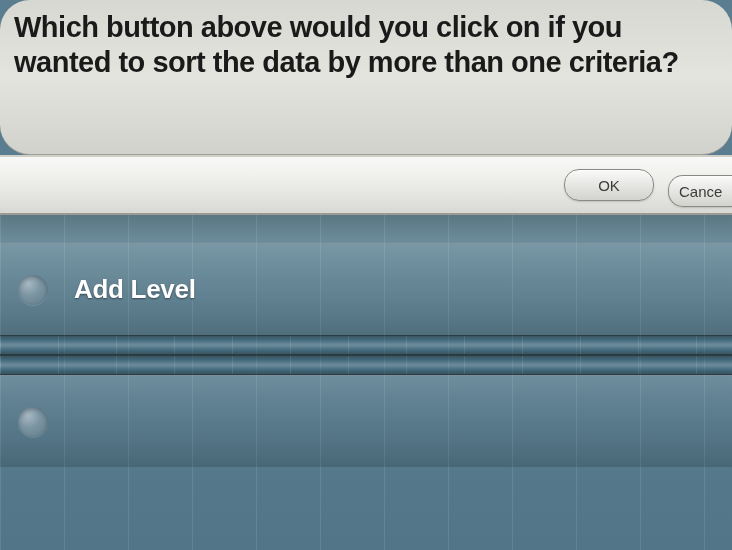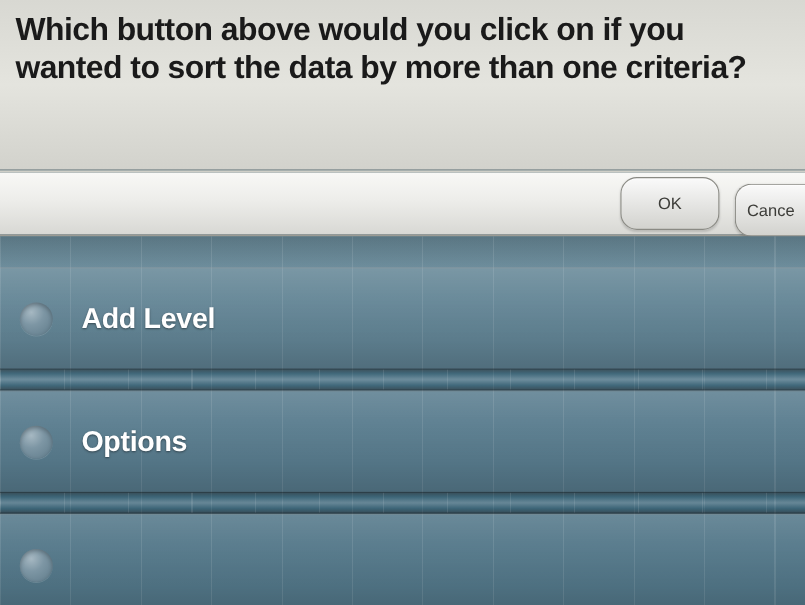--- a/index.html
+++ b/index.html
@@ -8,20 +8,21 @@
       height: 550px;
       font-family: Arial, Helvetica, sans-serif;
       overflow: hidden;
       background: #5a7d8f;
     }
     .question-panel {
       background: linear-gradient(180deg, #d8d8d2 0%, #e4e4de 50%, #d2d2cc 100%);
       padding: 10px 14px 0 14px;
       height: 155px;
       border-bottom: 1px solid #a0a09a;
+      border-radius: 30px;
     }
     .question-text {
       font-size: 29px;
       font-weight: bold;
       color: #1a1a1a;
       line-height: 1.2;
       letter-spacing: -0.5px;
     }
     .dialog-strip {
       background: linear-gradient(180deg, #f8f8f6 0%, #ededea 45%, #d8d8d4 100%);
@@ -29,21 +30,21 @@
       display: flex;
       justify-content: flex-end;
       align-items: center;
       padding-right: 0;
       gap: 14px;
       border-top: 2px solid #cfcfc8;
       border-bottom: 2px solid #9b9b94;
       position: relative;
     }
     .dialog-button {
-      height: 48px;
+      height: 32px;
       min-width: 90px;
       background: linear-gradient(180deg, #fafafa 0%, #e6e6e4 50%, #d2d2ce 100%);
       border: 1px solid #8a8a84;
       border-radius: 15px;
       font-size: 15px;
       color: #3c3c38;
       cursor: pointer;
       box-shadow: inset 0 1px 0 rgba(255,255,255,.6), 0 1px 2px rgba(0,0,0,.15);
     }
     .dialog-button.cancel {
@@ -137,22 +138,18 @@
 <div class="answers-panel">
   <div class="answers-grid"></div>
   <div class="answers-top-space"></div>
 
   <div class="answer-row">
     <span class="radio-dot"></span>
     <span class="answer-label">Add Level</span>
   </div>
   <div class="answer-divider"></div>
 
-  <div class="answer-row">
-    <span class="radio-dot"></span>
-    <span class="answer-label">Options</span>
-  </div>
   <div class="answer-divider"></div>
 
   <div class="answer-row">
     <span class="radio-dot"></span>
   </div>
 </div>
 
 </body></html>

